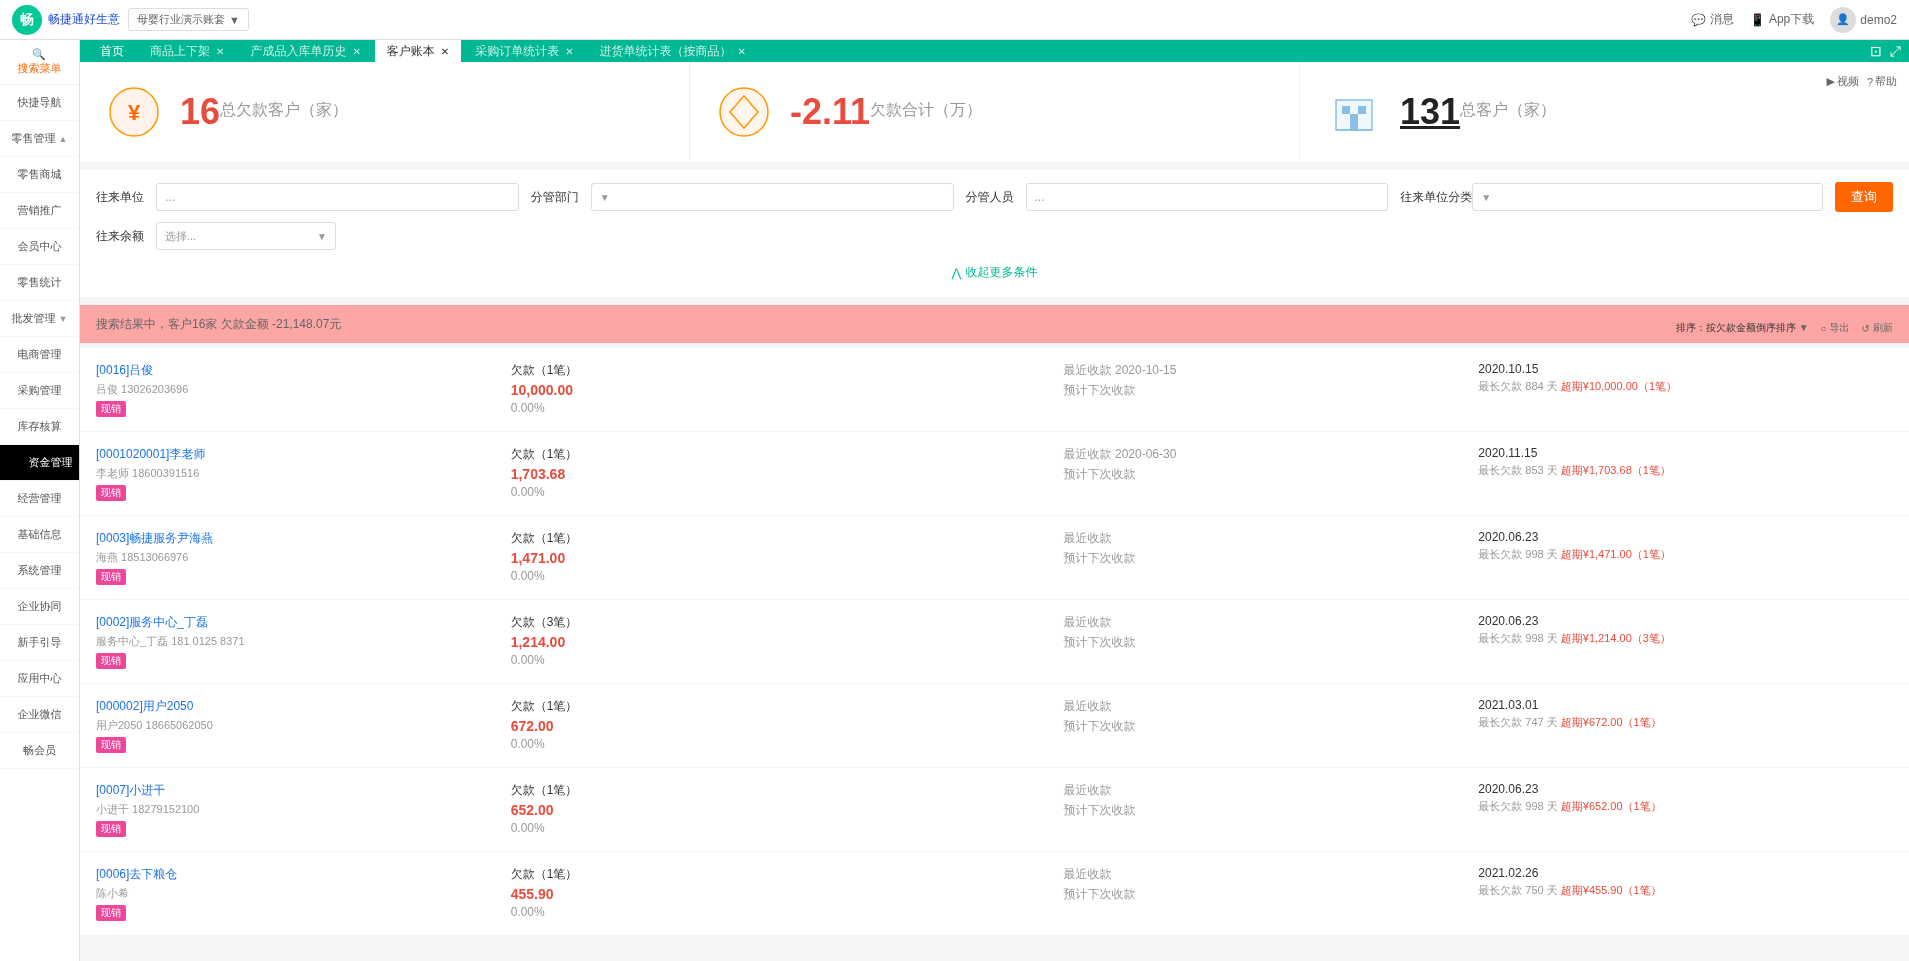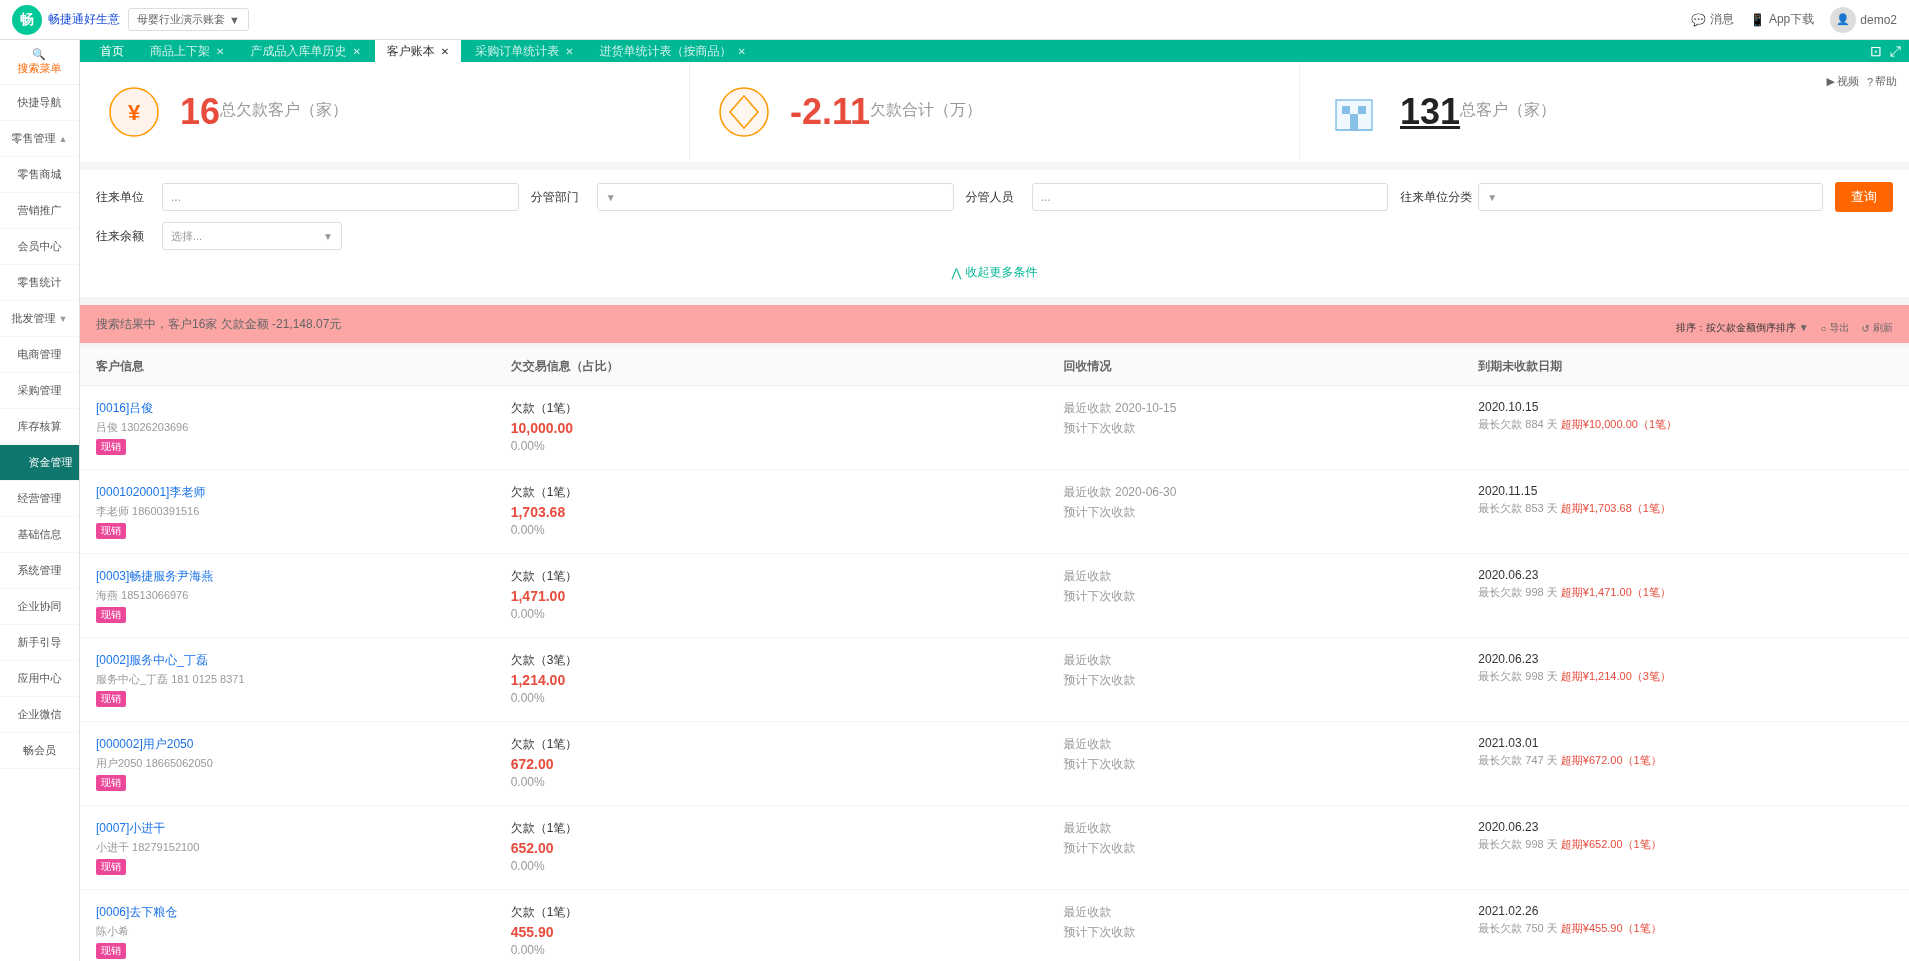--- a/index.html
+++ b/index.html
@@ -18,21 +18,21 @@
     .top-bar-right { display: flex; align-items: center; gap: 16px; }
     .top-bar-btn { display: flex; align-items: center; gap: 4px; font-size: 12px; color: #666; cursor: pointer; }
     .avatar { width: 26px; height: 26px; border-radius: 50%; background: #ddd; display: flex; align-items: center; justify-content: center; font-size: 11px; color: #666; overflow: hidden; }
 
     
     .layout { display: flex; height: calc(100vh - 40px); }
     .sidebar { width: 80px; background: #fff; border-right: 1px solid #e0e0e0; display: flex; flex-direction: column; overflow-y: auto; flex-shrink: 0; }
     .sidebar-search { padding: 8px 4px; text-align: center; font-size: 11px; color: #f60; cursor: pointer; border-bottom: 1px solid #f0f0f0; }
     .sidebar-item { padding: 10px 4px; text-align: center; font-size: 11px; color: #555; cursor: pointer; border-bottom: 1px solid #f5f5f5; }
     .sidebar-item.active { color: #f60; background: #fff7f0; }
-    .sidebar-item.orange-bg { background: #0f766e; color: #fff; padding-left: 26px; }
+    .sidebar-item.orange-bg { background: #000000; color: #fff; padding-left: 26px; }
     .sidebar-item .arrow { font-size: 9px; color: #999; }
 
     
     .main { flex: 1; display: flex; flex-direction: column; overflow: hidden; }
 
     
     .tab-bar {
       background: #00b894; display: flex; align-items: center; height: 22px; padding: 0 8px; flex-shrink: 0;
     }
     .tab { display: flex; align-items: center; padding: 0 12px; height: 30px; margin-right: 2px; font-size: 12px; cursor: pointer; color: rgba(255,255,255,0.8); border-radius: 3px 3px 0 0; gap: 4px; }
@@ -61,21 +61,21 @@
     .stat-number.black { color: #222; font-weight: bold; text-decoration: underline; }
     .stat-label { font-size: 16px; color: #999; margin-top: 6px; }
     .stat-card-actions { position: absolute; top: 12px; right: 12px; display: flex; gap: 8px; font-size: 11px; color: #666; }
     .stat-card-action { display: flex; align-items: center; gap: 2px; cursor: pointer; color: #666; }
 
     
     .filter-bar {
       background: #fff; padding: 12px 16px; margin-bottom: 8px;
     }
     .filter-row { display: flex; align-items: center; gap: 12px; margin-bottom: 10px; }
-    .filter-item { display: flex; align-items: center; gap: 6px; flex: 1; }
+    .filter-item { display: flex; align-items: center; flex: 1; }
     .filter-label { font-size: 12px; color: #333; white-space: nowrap; min-width: 60px; }
     .filter-input {
       flex: 1; height: 28px; border: 1px solid #ddd; border-radius: 3px; padding: 0 8px; font-size: 12px; color: #333; background: #fff; display: flex; align-items: center; cursor: pointer; justify-content: space-between;
     }
     .filter-input-text { color: #999; font-size: 11px; }
     .filter-dots { color: #999; }
     .filter-arrow { color: #999; font-size: 10px; }
     .filter-collapse { text-align: center; color: #00b894; font-size: 12px; cursor: pointer; padding: 4px 0; display: flex; align-items: center; justify-content: center; gap: 4px; }
 
     
@@ -370,34 +370,20 @@
             <span>导出</span>
           </div>
           <div class="result-action">
             <span>↺</span>
             <span>刷新</span>
           </div>
         </div>
       </div>
 
       <div class="data-table">
-        <div class="table-header">
-          <div class="col-customer">
-            <span>客户信息</span>
-          </div>
-          <div class="col-debt">
-            <span>欠交易信息（占比）</span>
-          </div>
-          <div class="col-repay">
-            <span>回收情况</span>
-          </div>
-          <div class="col-due">
-            <span>到期未收款日期</span>
-          </div>
-        </div>
 
         <div class="table-row">
           <div class="customer-info col-customer">
             <div class="customer-name"><a>[0016]吕俊</a></div>
             <div class="customer-meta">吕俊  13026203696</div>
             <span class="tag">现销</span>
           </div>
           <div class="debt-info col-debt">
             <div class="debt-count">欠款（1笔）</div>
             <div class="debt-amount">10,000.00</div>

